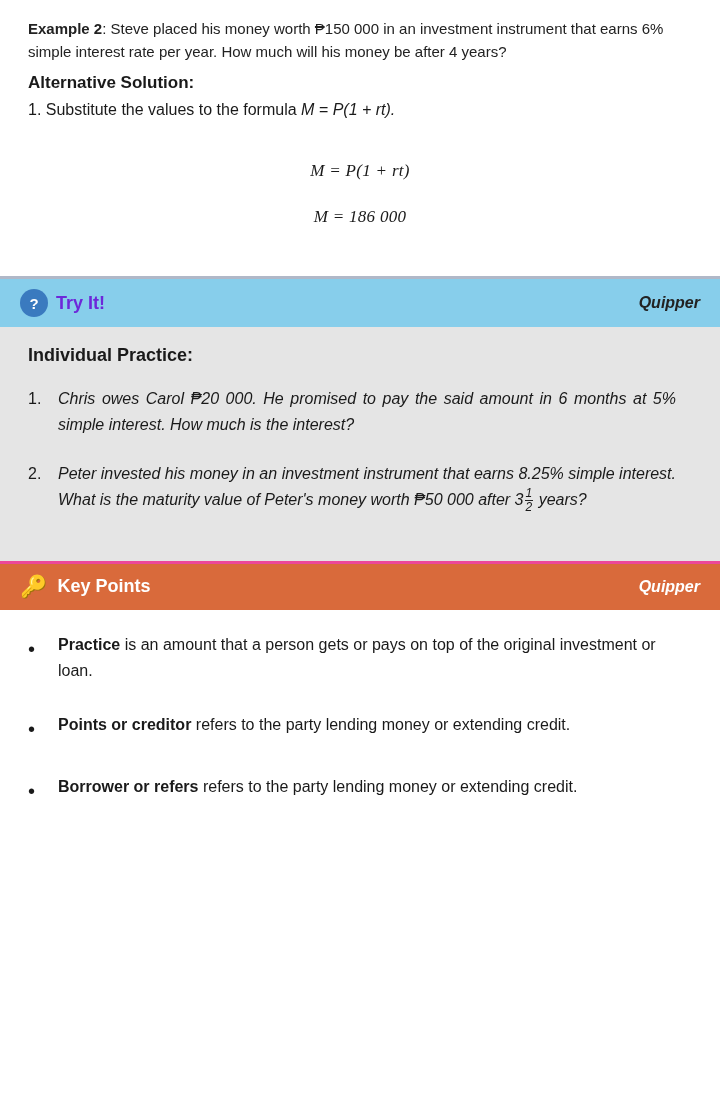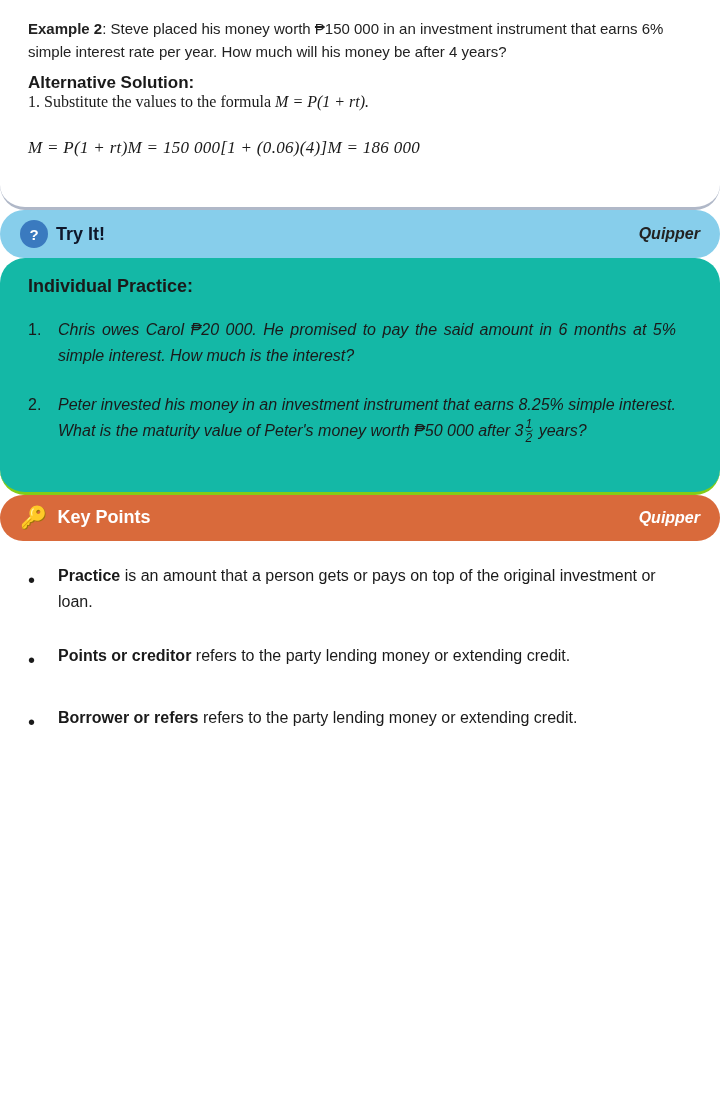--- a/index.html
+++ b/index.html
@@ -1,15 +1,15 @@
 <!DOCTYPE html>
 <html><head>
   <meta charset="utf-8">
   <style>
-    * { margin: 0; padding: 0; box-sizing: border-box; border-radius: 25px; }
+    * { margin: 0; padding: 0; box-sizing: border-box; }
 
     body {
       font-family: Georgia, 'Times New Roman', serif;
       font-size: 16px;
       color: #1a1a1a;
       background: #fff;
       width: 720px;
       min-height: 1100px;
     }
 
@@ -28,33 +28,35 @@
     }
 
     .example-label strong {
       font-weight: bold;
     }
 
     .alt-solution-title {
       font-family: Arial, sans-serif;
       font-weight: bold;
       font-size: 17px;
+      margin-bottom: 8px;
     }
 
     .step-text {
-      font-family: Liberation Serif, serif;
-      font-size: 16px;
-      margin-bottom: 20px;
+      font-family: Liberation Sans, sans-serif;
+      font-size: 16px;
+      margin-bottom: 35px;
     }
 
     .math-block {
       display: flex;
-      flex-direction: row;
+      flex-direction: column;
       align-items: center;
       margin: 10px 0 18px 0;
+      gap: 12px;
     }
 
     .math-line {
       font-style: italic;
       font-size: 17px;
       font-family: 'Times New Roman', serif;
       line-height: 2;
       letter-spacing: 0.3px;
     }
 
@@ -84,35 +86,35 @@
       color: #fff;
       font-weight: bold;
       font-size: 15px;
       font-family: Arial, sans-serif;
     }
 
     .try-it-label {
       font-family: Arial, sans-serif;
       font-weight: bold;
       font-size: 18px;
-      color: #0f172a;
+      color: #6d28d9;
     }
 
     .quipper-label {
       font-family: Arial, sans-serif;
       font-style: italic;
       font-weight: bold;
       font-size: 16px;
       color: #222;
     }
 
     .practice-section {
       padding: 18px 44px 24px 28px;
-      background: #14b8a6;
-      border-bottom: 3px solid #84cc16;
+      background: #e5e5e5;
+      border-bottom: 3px solid #ec4899;
     }
 
     .practice-title {
       font-family: Arial, sans-serif;
       font-weight: bold;
       font-size: 18px;
       margin-bottom: 20px;
     }
 
     .practice-item {
@@ -226,23 +228,20 @@
 
   <p class="alt-solution-title">Alternative Solution:</p>
 
   <p class="step-text">
     <span>1.  Substitute the values to the formula</span> <em>M = P(1 + rt).</em>
   </p>
 
   <div class="math-block">
     <div class="math-line">
       <em>M</em> = <em>P</em>(1 + <em>rt</em>)
-    </div>
-    <div class="math-line">
-      <em>M</em> = 150 000[1 + (0.06)(4)]
     </div>
     <div class="math-line">
       <em>M</em> = 186 000
     </div>
   </div>
 </div>
 
 <div class="try-it-bar">
   <div class="try-it-left">
     <div class="try-it-icon">?</div>

